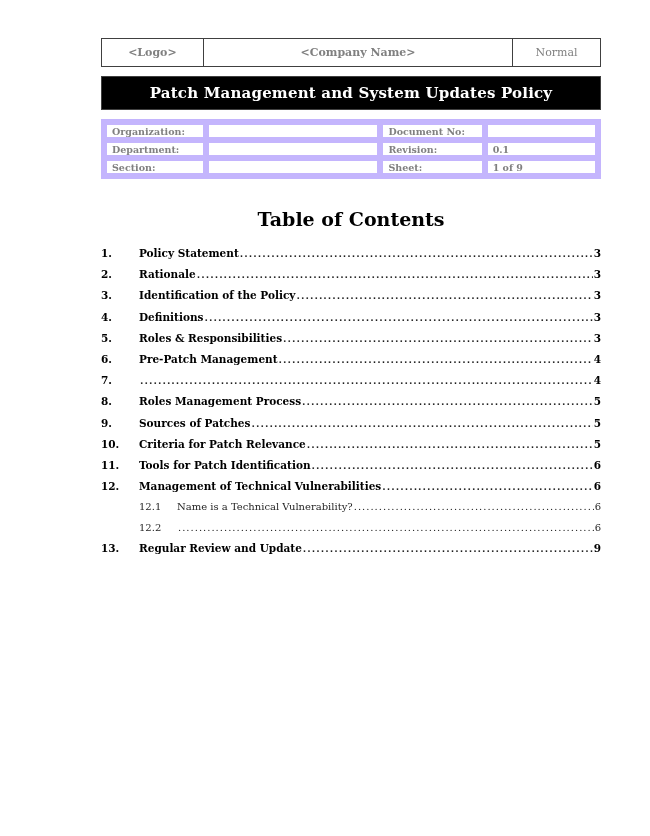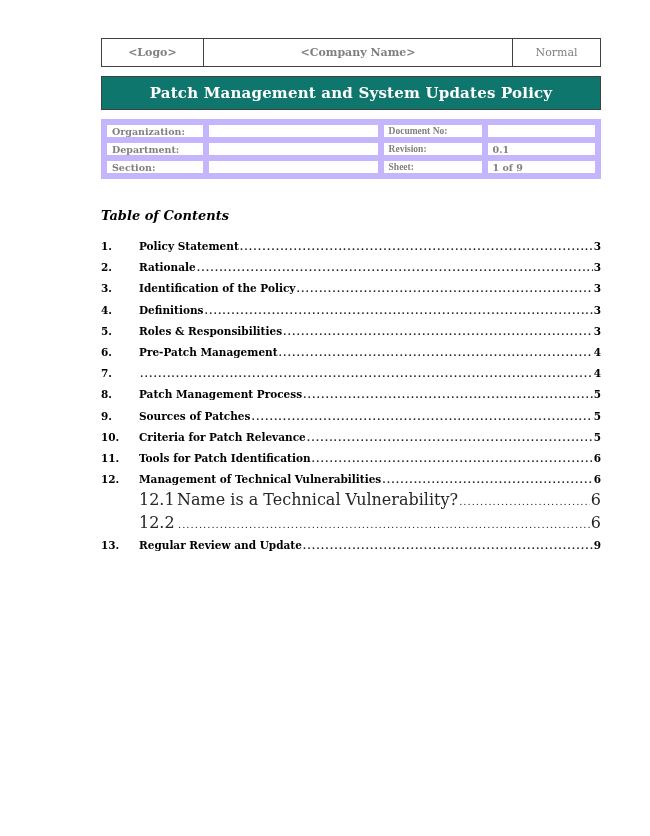--- a/index.html
+++ b/index.html
@@ -28,21 +28,21 @@
     font-size: 11px;
   }
   .header-table .cell-logo    { width: 102px; font-weight: bold; }
   .header-table .cell-company { width: 310px; font-weight: bold; }
   .header-table .cell-status  { width: 88px; font-weight: normal; }
 
   
   .title-banner {
     margin-top: 9px;
     height: 34px;
-    background: #0f766e;
+    background: #000000;
     border: 1px solid #404040;
     color: #ffffff;
     font-size: 15px;
     font-weight: bold;
     text-align: center;
     line-height: 32px;
     letter-spacing: 0.2px;
   }
 
   
@@ -51,30 +51,30 @@
     border: 6px solid #c4b5fd;
     height: 18px;
     font-size: 9.5px;
     font-weight: bold;
     color: #808080;
     padding: 0 0 0 5px;
     vertical-align: middle;
   }
   .meta-table .col-l-label { width: 102px; }
   .meta-table .col-l-value { width: 178px; }
-  .meta-table .col-r-label { width: 105px; font-family: Liberation Serif, serif; }
+  .meta-table .col-r-label { width: 105px; }
   .meta-table .col-r-value { width: 115px; }
 
   
   .toc-title {
     margin: 29px 0 0 0;
-    font-size: 13px;
+    text-align: center;
+    font-size: 19px;
     font-weight: bold;
     color: #000000;
-    font-style: italic;
   }
   .toc-list { margin-top: 13px; }
   .toc-row {
     display: flex;
     align-items: baseline;
     line-height: 20.2px;
     font-size: 10.5px;
     color: #000000;
   }
   .toc-num {
@@ -90,21 +90,21 @@
     color: #1a1a1a;
   }
   .toc-leader::after {
     content: "..........................................................................................................................................................................................................................";
     letter-spacing: 1px;
     font-size: 10px;
     font-weight: bold;
   }
   .toc-page { font-weight: bold; flex: 0 0 auto; }
 
-  .toc-row.level-2 { font-size: 16px; color: #262626; }
+  .toc-row.level-2 { font-size: 10px; color: #262626; }
   .toc-row.level-2 .toc-num {
     flex: 0 0 38px;
     margin-left: 38px;
     font-weight: normal;
   }
   .toc-row.level-2 .toc-text { font-weight: normal; }
   .toc-row.level-2 .toc-page { font-weight: normal; }
   .toc-row.level-2 .toc-leader::after { font-weight: normal; }
 </style>
 </head>
@@ -193,21 +193,21 @@
     </div>
 
     <div class="toc-row level-1">
       <span class="toc-num">7.</span>
       <span class="toc-leader"></span>
       <span class="toc-page">4</span>
     </div>
 
     <div class="toc-row level-1">
       <span class="toc-num">8.</span>
-      <span class="toc-text">Patch Management Process</span>
+      <span class="toc-text">Roles Management Process</span>
       <span class="toc-leader"></span>
       <span class="toc-page">5</span>
     </div>
 
     <div class="toc-row level-1">
       <span class="toc-num">9.</span>
       <span class="toc-text">Sources of Patches</span>
       <span class="toc-leader"></span>
       <span class="toc-page">5</span>
     </div>

